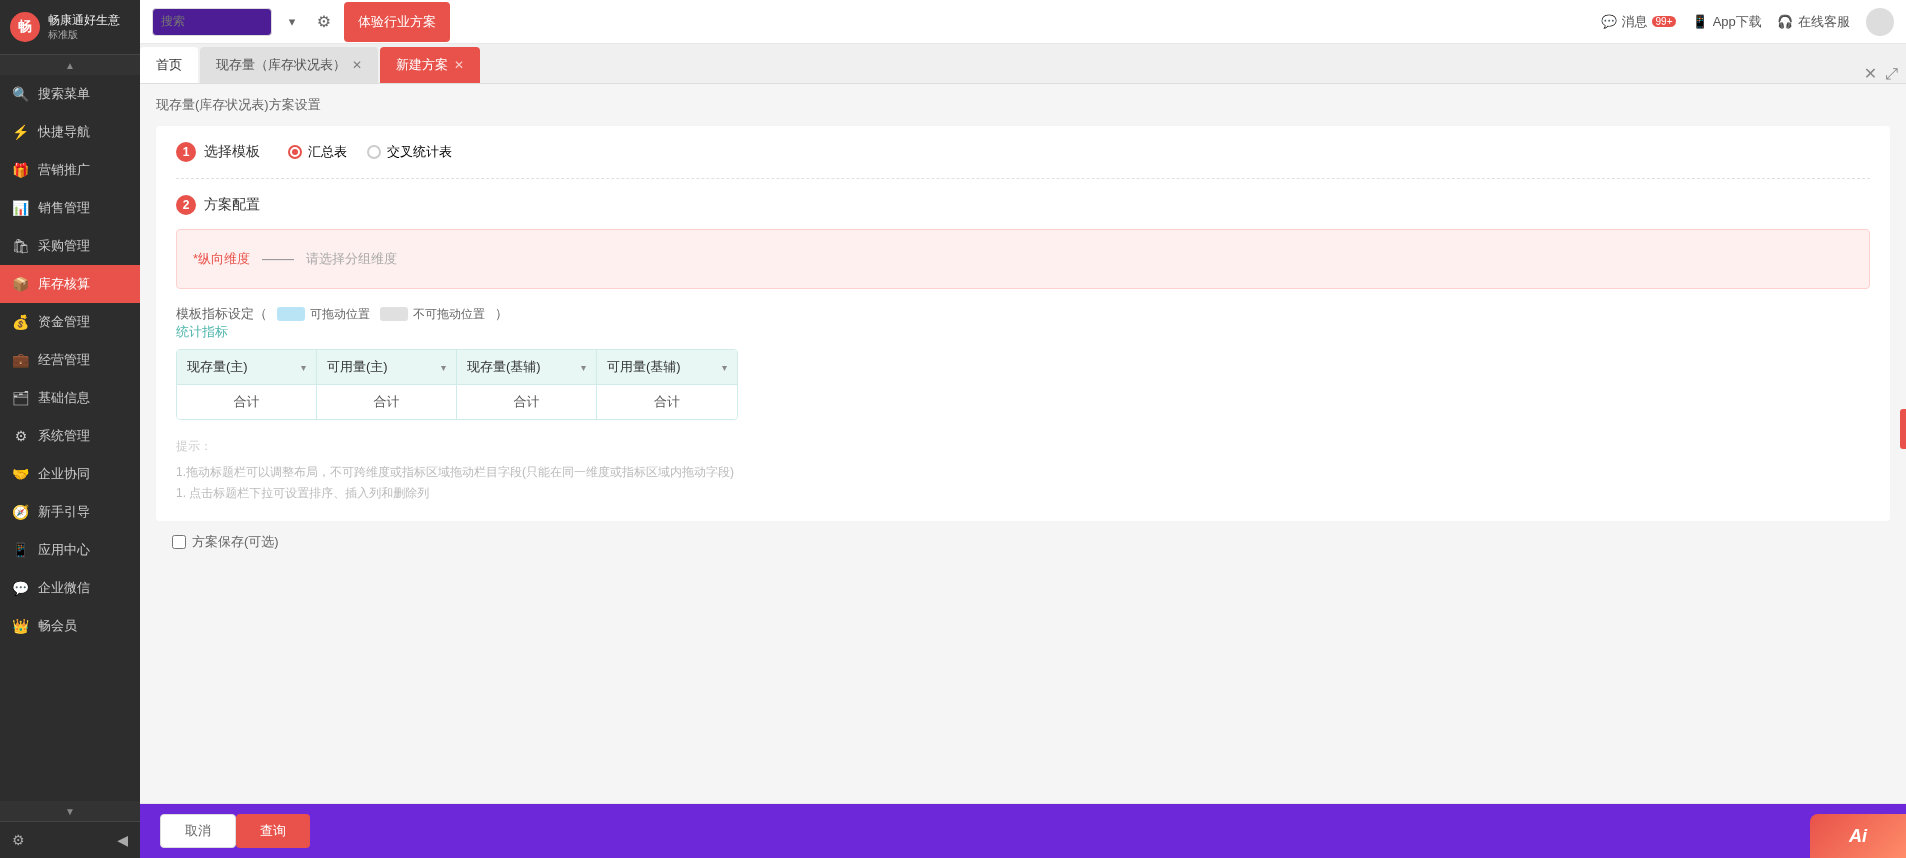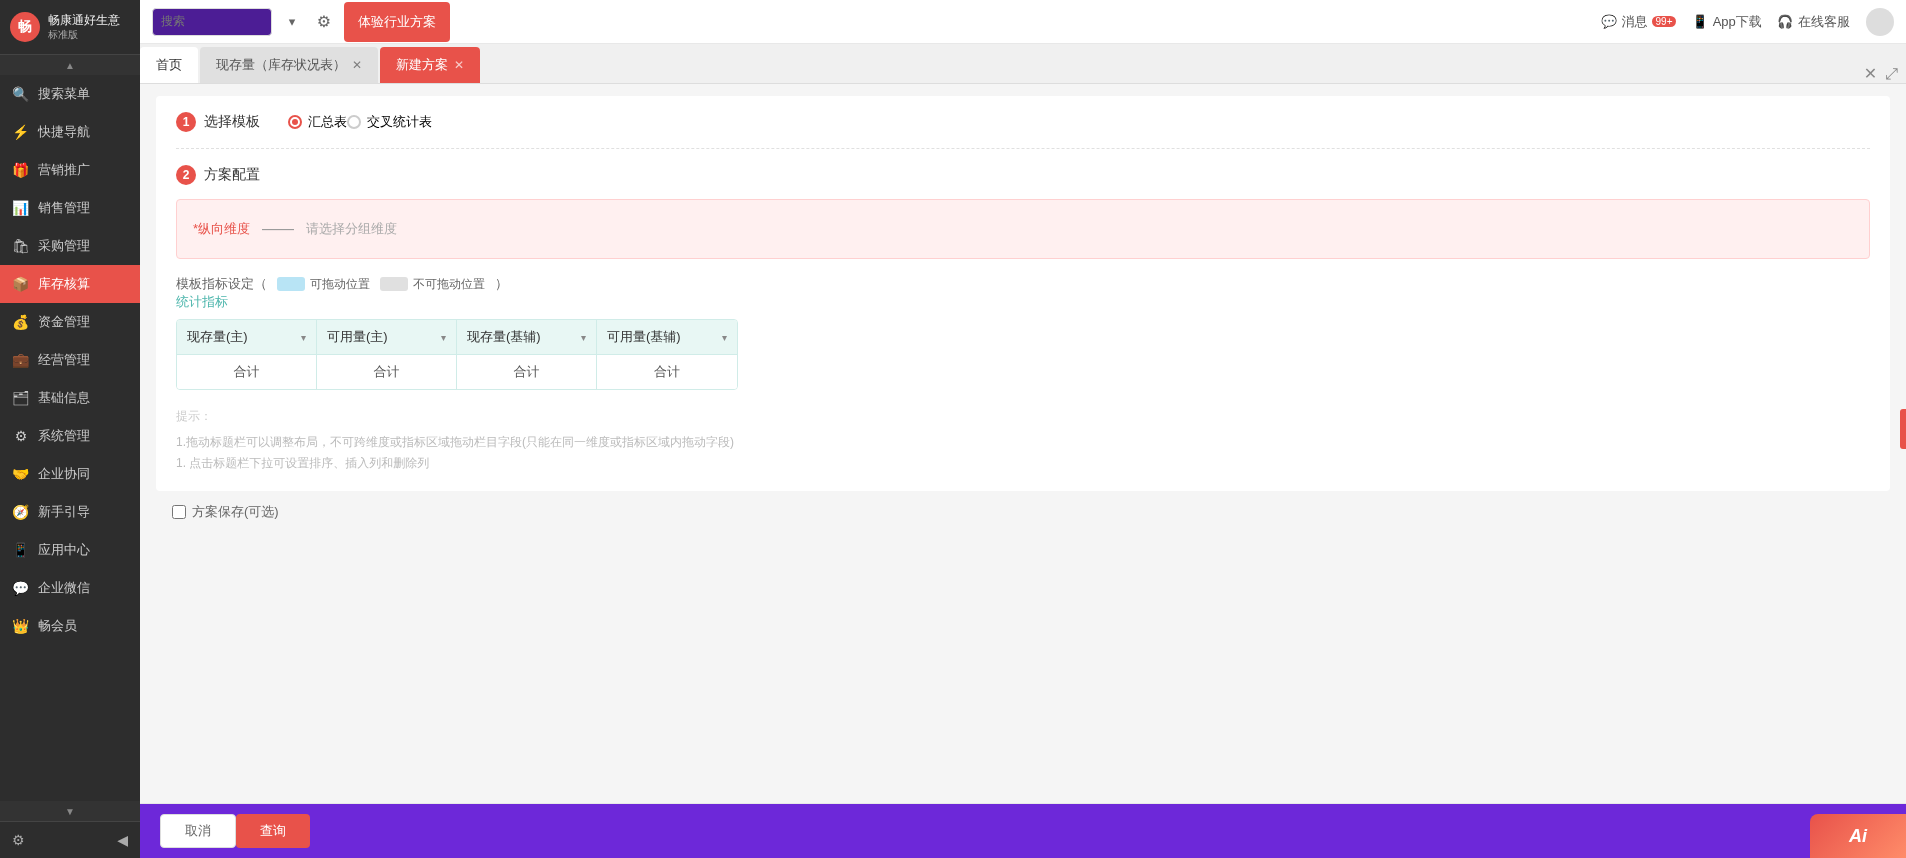--- a/index.html
+++ b/index.html
@@ -260,20 +260,21 @@
     .step-divider {
       border: none;
       border-top: 1px dashed #e0e0e0;
       margin: 16px 0;
     }
 
     
     .radio-group {
       display: flex;
       align-items: center;
+      gap: 20px;
     }
     .radio-item {
       display: flex;
       align-items: center;
       gap: 6px;
       cursor: pointer;
     }
     .radio-circle {
       width: 14px;
       height: 14px;
@@ -633,20 +634,21 @@
       <span>新建方案</span>
       <span class="tab-close">✕</span>
     </div>
     <div class="tab-actions">
       <span class="tab-action-icon">✕</span>
       <span class="tab-action-icon">⤢</span>
     </div>
   </div>
 
   <div class="content">
+    <div class="page-title">现存量(库存状况表)方案设置</div>
 
     <div class="card">
 
       <div class="step-header">
         <div class="step-badge">1</div>
         <div class="step-title">选择模板</div>
         <div class="radio-group" style="margin-left: 20px;">
           <div class="radio-item">
             <div class="radio-circle selected"></div>
             <span>汇总表</span>

